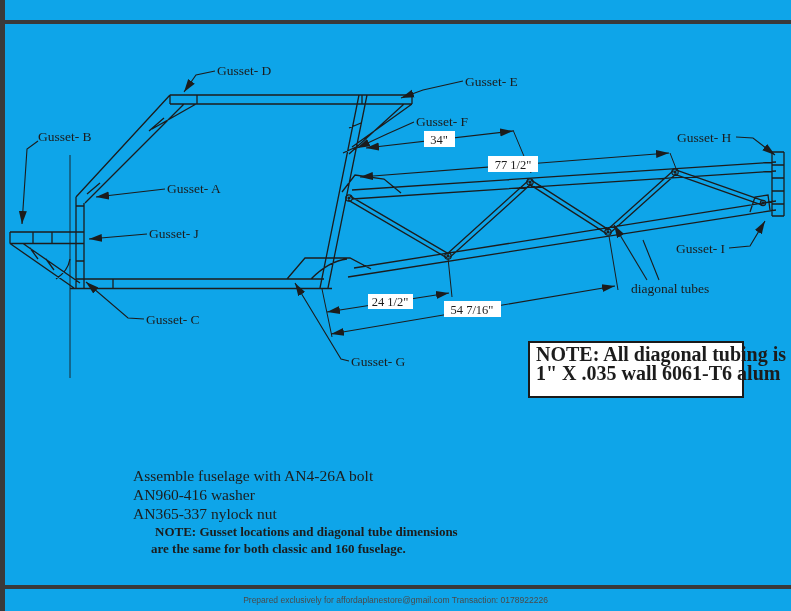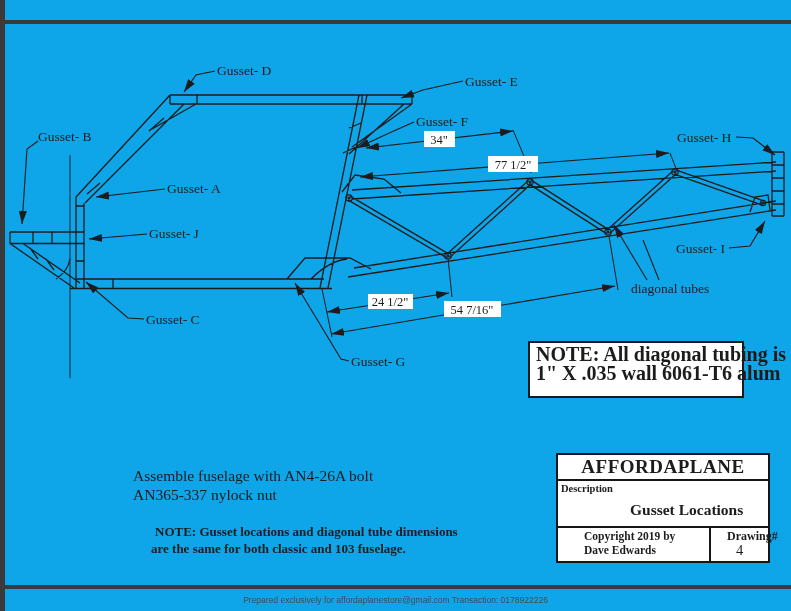--- a/index.html
+++ b/index.html
@@ -145,41 +145,25 @@
     <text class="dimlabel" x="472" y="313.5">54 7/16"</text>
   </svg>
 
   <div class="note-box">
     <div>NOTE: All diagonal tubing is</div>
     <div>1" X .035 wall 6061-T6 alum</div>
   </div>
 
   <div class="assembly">
     <div>Assemble fuselage with AN4-26A bolt</div>
+    <div>AN960-416 washer</div>
     <div>AN365-337 nylock nut</div>
   </div>
 
   <div class="bottom-note">
     <div class="l1">NOTE: Gusset locations and diagonal tube dimensions</div>
-    <div>are the same for both classic and 103 fuselage.</div>
+    <div>are the same for both classic and 160 fuselage.</div>
   </div>
 
-  <div class="tblock">
-    <div class="tb-r1">AFFORDAPLANE</div>
-    <div class="tb-r2">
-      <span class="tb-desc">Description</span>
-      <span class="tb-descval">Gusset Locations</span>
-    </div>
-    <div class="tb-r3">
-      <div class="tb-copy">
-        <div>Copyright 2019 by</div>
-        <div>Dave Edwards</div>
-      </div>
-      <div class="tb-draw">
-        <span class="tb-drawlabel">Drawing#</span>
-        <div class="tb-drawnum">4</div>
-      </div>
-    </div>
-  </div>
 
   <div class="footer">Prepared exclusively for affordaplanestore@gmail.com  Transaction: 0178922226</div>
 
 </div>
 
 </body></html>

